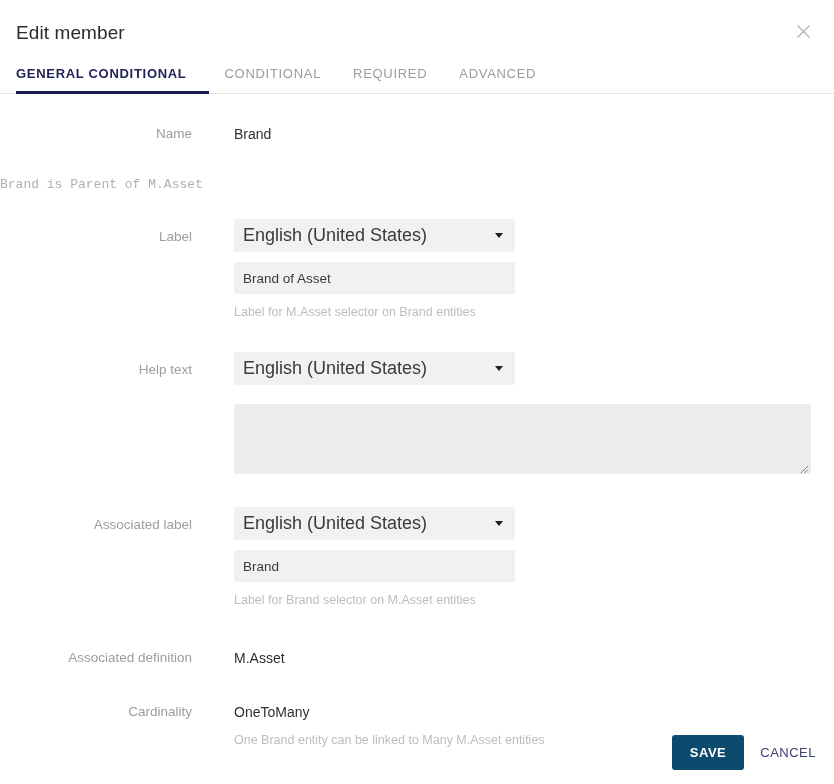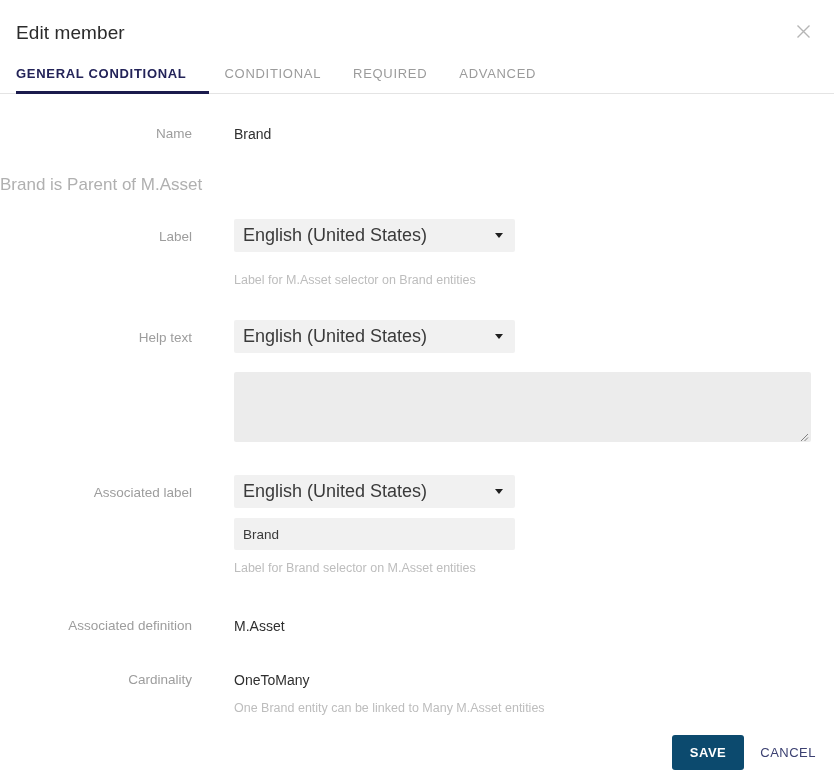--- a/index.html
+++ b/index.html
@@ -106,21 +106,22 @@
     min-width: 0;
   }
   .static-value {
     font-size: 14px;
     color: #2f2f2f;
     line-height: 20px;
     padding-top: 8px;
   }
   .static-value.muted {
     color: #b0b0b0;
-    font-size: 17px;
+    font-size: 13px;
+    font-family: Liberation Mono, monospace;
   }
   .helper-text {
     font-size: 12.5px;
     color: #bdbdbd;
     line-height: 18px;
     padding-top: 9px;
   }
 
   .select-box {
     width: 281px;
@@ -278,20 +279,21 @@
   </div>
 
   <div class="form-row r-label">
     <div class="row-label">Label</div>
     <div class="row-field">
       <div class="select-box">
         <span class="sel-text">English (United States)</span>
         <span class="caret"></span>
       </div>
       <div class="field-gap"></div>
+      <input class="text-input" type="text" value="Brand of Asset" style="">
       <div class="helper-text">Label for M.Asset selector on Brand entities</div>
     </div>
   </div>
 
   <div class="form-row r-help">
     <div class="row-label">Help text</div>
     <div class="row-field">
       <div class="select-box">
         <span class="sel-text">English (United States)</span>
         <span class="caret"></span>

